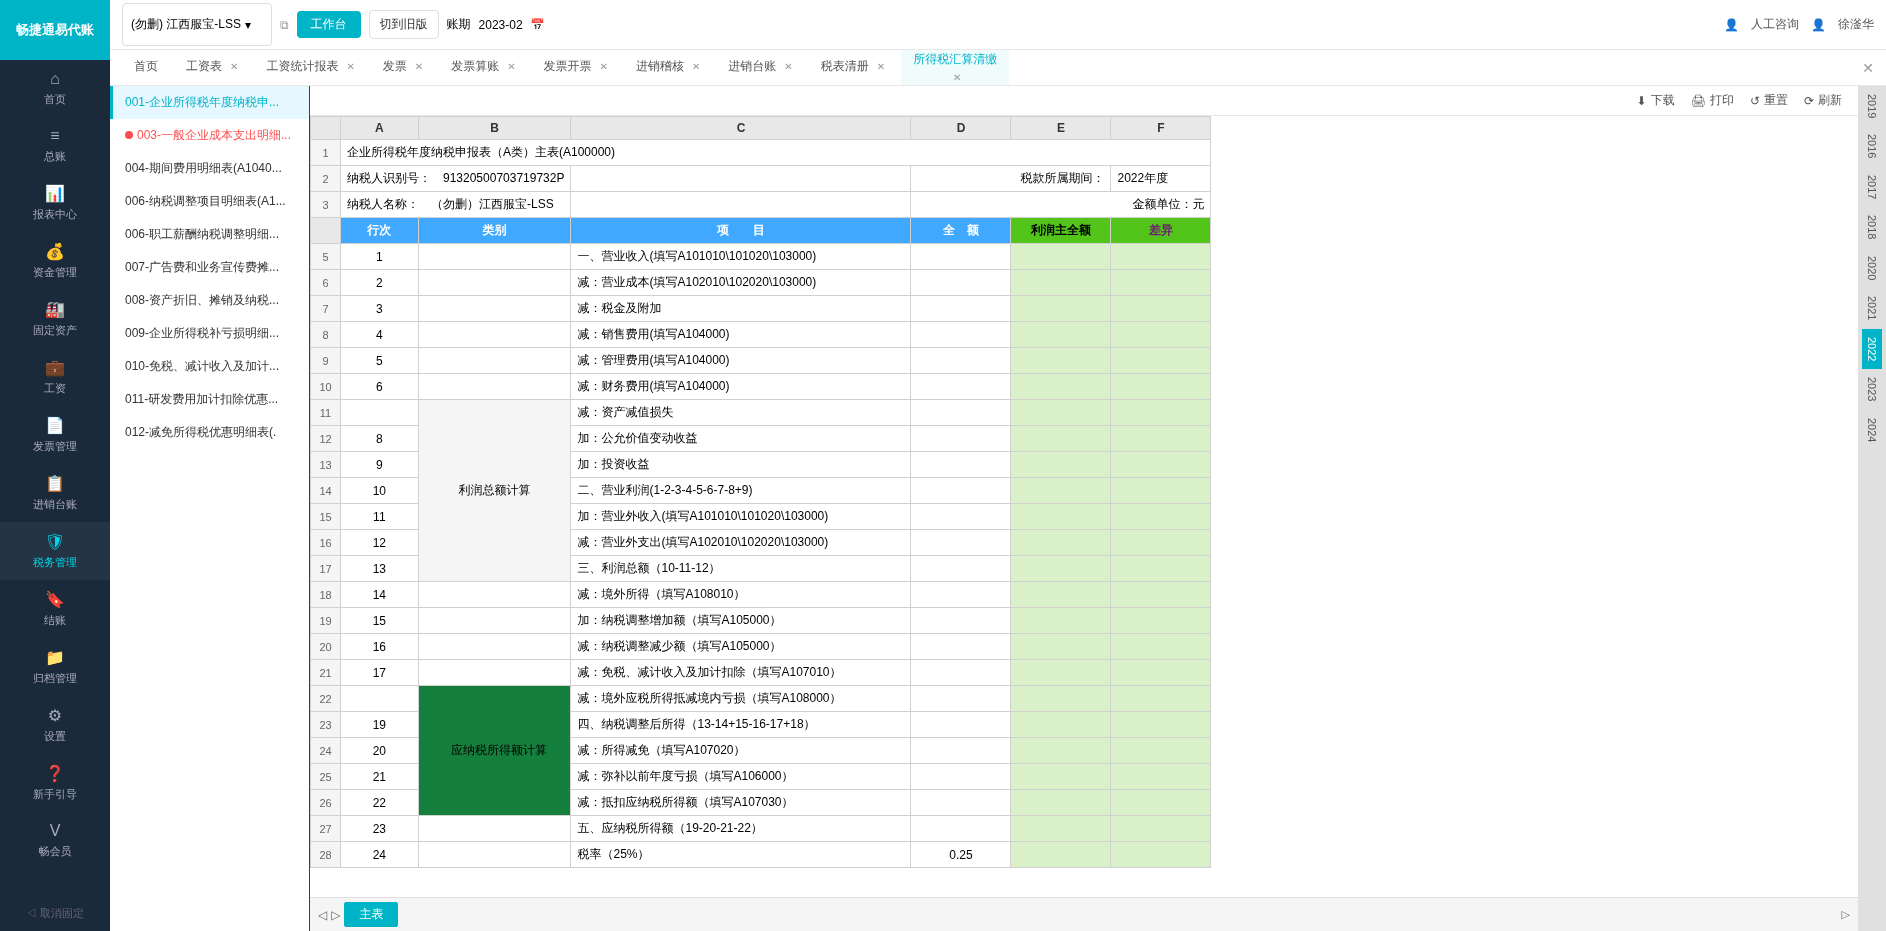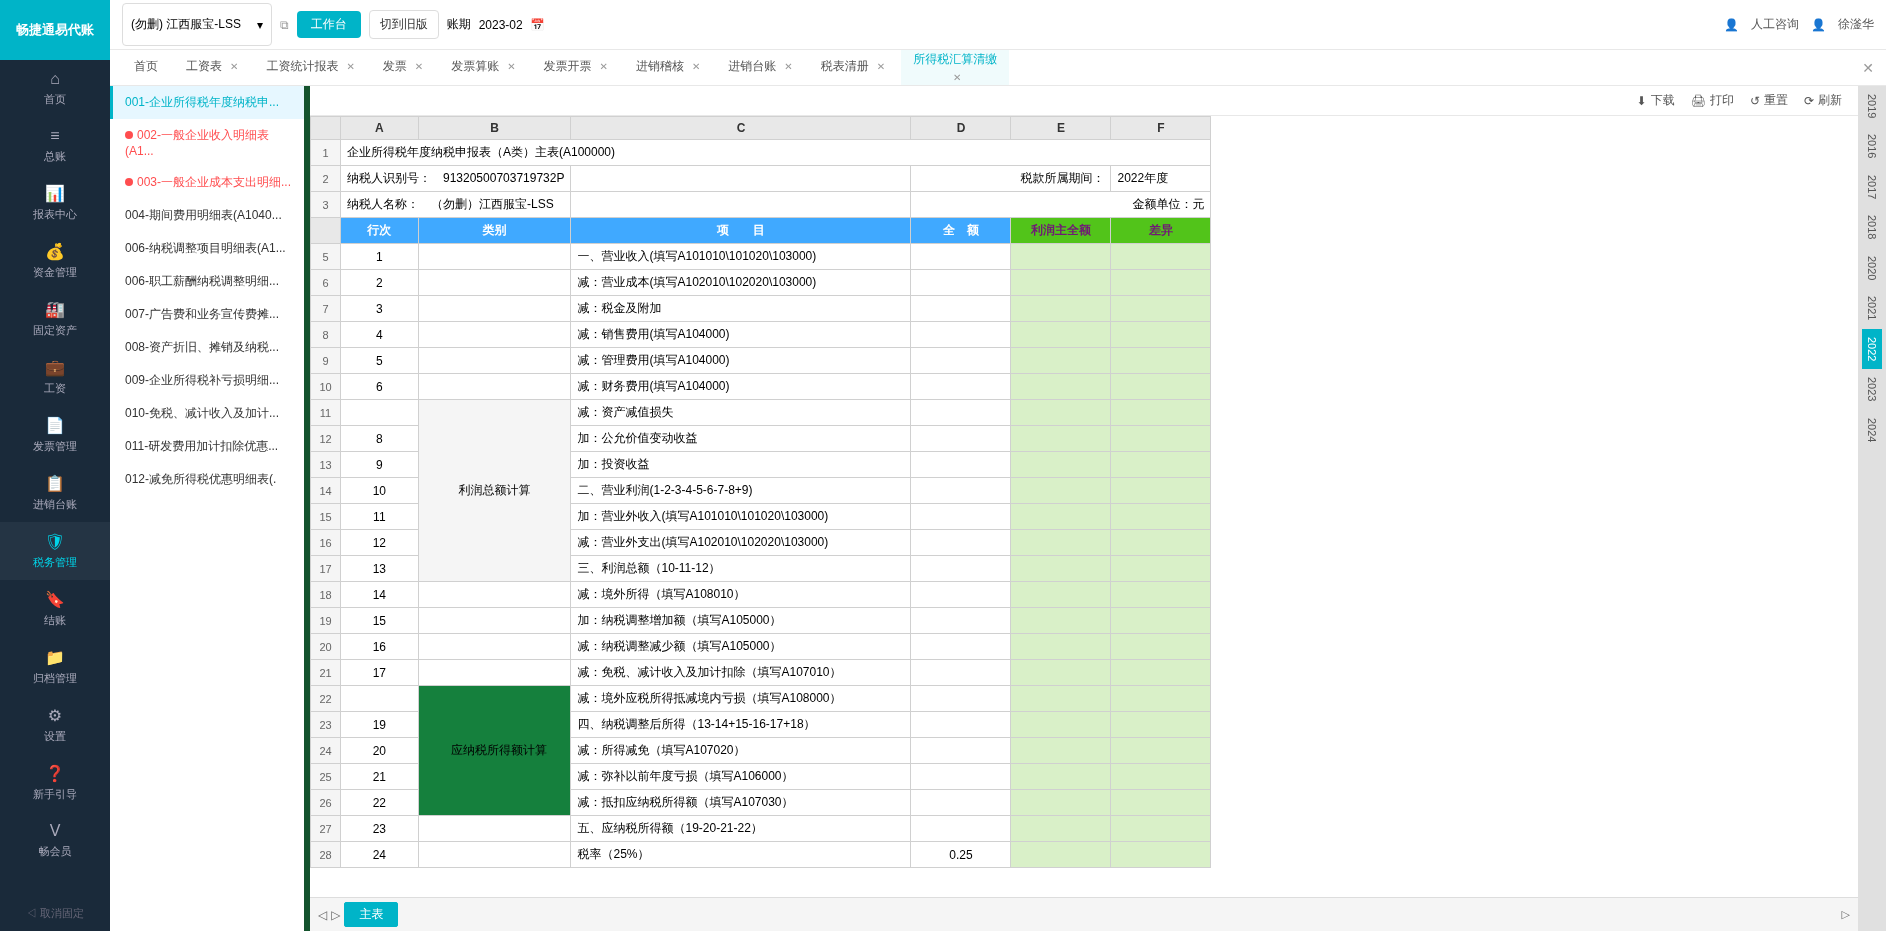--- a/index.html
+++ b/index.html
@@ -11,36 +11,36 @@
     .sidebar-item { display: flex; flex-direction: column; align-items: center; padding: 10px 4px; cursor: pointer; font-size: 11px; color: #aab; gap: 4px; }
     .sidebar-item.active { background: #243444; color: #00d4e8; }
     .sidebar-item .icon { font-size: 16px; }
     .sidebar-footer { margin-top: auto; padding: 10px; text-align: center; font-size: 11px; color: #667; cursor: pointer; }
 
     
     .main { flex: 1; display: flex; flex-direction: column; height: 100%; overflow: hidden; }
 
     
     .top-header { background: white; height: 50px; display: flex; align-items: center; padding: 0 12px; border-bottom: 1px solid #e8e8e8; gap: 8px; }
-    .company-select { display: flex; align-items: center; border: 1px solid #ddd; border-radius: 4px; padding: 12px 8px; font-size: 12px; gap: 16px; cursor: pointer; min-width: 150px; }
+    .company-select { display: flex; align-items: center; border: 1px solid #ddd; border-radius: 4px; padding: 12px 8px; font-size: 12px; gap: 4px; cursor: pointer; min-width: 150px; }
     .btn-workbench { background: #00b4c8; color: white; border: none; border-radius: 4px; padding: 5px 14px; font-size: 12px; cursor: pointer; }
     .btn-switch { background: white; color: #333; border: 1px solid #ddd; border-radius: 4px; padding: 5px 10px; font-size: 12px; cursor: pointer; }
     .top-right { margin-left: auto; display: flex; align-items: center; gap: 12px; font-size: 12px; color: #555; }
 
     
     .tab-bar { background: white; border-bottom: 1px solid #e8e8e8; display: flex; align-items: center; padding: 0 12px; height: 36px; gap: 4px; overflow-x: auto; flex-shrink: 0; }
     .tab-item { display: flex; align-items: center; padding: 6px 12px; font-size: 12px; color: #555; cursor: pointer; border-bottom: 2px solid transparent; white-space: nowrap; gap: 4px; }
     .tab-item.active { color: #00b4c8; border-bottom: 2px solid #00b4c8; background: #f0fbfc; flex-direction: column; }
     .tab-close { color: #999; font-size: 10px; margin-left: 4px; }
 
     
     .content { display: flex; flex: 1; overflow: hidden; }
 
     
-    .left-panel { width: 200px; background: white; border-right: 6px solid #14532d; overflow-y: auto; flex-shrink: 0; }
+    .left-panel { width: 200px; background: white; border-right: 1px solid #14532d; overflow-y: auto; flex-shrink: 0; }
     .left-panel-item { padding: 8px 12px; font-size: 12px; cursor: pointer; border-left: 3px solid transparent; color: #333; }
     .left-panel-item.active { background: #e6f7ff; border-left: 3px solid #00b4c8; color: #00b4c8; }
     .left-panel-item.error { color: #ff4d4f; }
     .left-panel-item .dot { display: inline-block; width: 8px; height: 8px; border-radius: 50%; margin-right: 4px; }
     .dot-red { background: #ff4d4f; }
 
     
     .main-content { flex: 1; display: flex; flex-direction: column; overflow: hidden; background: #f5f5f5; }
 
     
@@ -200,21 +200,20 @@
         <span>所得税汇算清缴</span>
         <span class="tab-close">✕</span>
       </div>
     <span style="margin-left:auto; color:#999; cursor:pointer; font-size:14px;">✕</span>
   </div>
 
   <div class="content">
 
     <div class="left-panel">
       <div class="left-panel-item active">001-企业所得税年度纳税申...</div>
-      <div class="left-panel-item error"><span class="dot dot-red"></span>002-一般企业收入明细表(A1...</div>
       <div class="left-panel-item error"><span class="dot dot-red"></span>003-一般企业成本支出明细...</div>
       <div class="left-panel-item">004-期间费用明细表(A1040...</div>
       <div class="left-panel-item">006-纳税调整项目明细表(A1...</div>
       <div class="left-panel-item">006-职工薪酬纳税调整明细...</div>
       <div class="left-panel-item">007-广告费和业务宣传费摊...</div>
       <div class="left-panel-item">008-资产折旧、摊销及纳税...</div>
       <div class="left-panel-item">009-企业所得税补亏损明细...</div>
       <div class="left-panel-item">010-免税、减计收入及加计...</div>
       <div class="left-panel-item">011-研发费用加计扣除优惠...</div>
       <div class="left-panel-item">012-减免所得税优惠明细表(.</div>
@@ -276,21 +275,21 @@
               <td class="info-row"></td>
               <td colspan="3" class="info-row" style="text-align:right;">金额单位：元</td>
             </tr>
 
             <tr>
               <td class="row-num col-header"></td>
               <td class="col-header header-blue" style="background:#5bc0de;color:white;text-align:center;">行次</td>
               <td class="col-header header-blue" style="background:#5bc0de;color:white;text-align:center;">类别</td>
               <td class="col-header header-blue" style="background:#5bc0de;color:white;text-align:center;">项　　目</td>
               <td class="col-header header-blue" style="background:#5bc0de;color:white;text-align:center;">全　额</td>
-              <td class="col-header" style="background:#52c41a;color:#701a75;text-align:center;">利润主全额</td>
+              <td class="col-header" style="background:#52c41a;color:#000000;text-align:center;">利润主全额</td>
               <td class="col-header" style="background:#52c41a;color:#701a75;">差异</td>
             </tr>
 
             <tr>
               <td class="row-num">5</td>
               <td class="col-xuhao">1</td>
               <td class="col-leibie"></td>
               <td class="col-xiangmu">一、营业收入(填写A101010\101020\103000)</td>
               <td class="col-quane"></td>
               <td class="col-quane lirun-col"></td>

